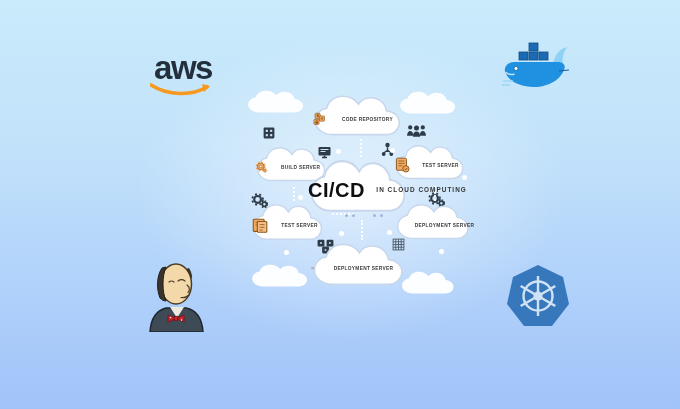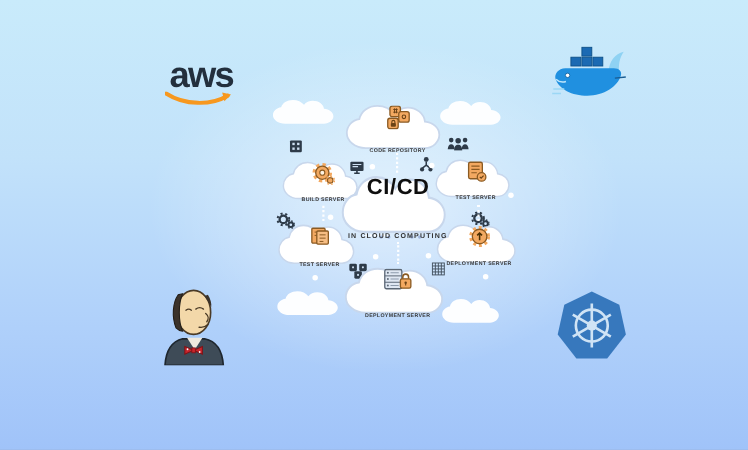--- a/index.html
+++ b/index.html
@@ -20,22 +20,22 @@
   
   .aws{left:150px;top:53px;width:66px;height:50px;text-align:center;}
   .aws-text{font-size:33px;font-weight:bold;letter-spacing:-1.5px;color:#232f3d;line-height:30px;}
   .docker{left:501px;top:40px;width:68px;height:58px;}
   .jenkins{left:145px;top:255px;width:62px;height:77px;}
   .kubernetes{left:506px;top:263px;width:64px;height:68px;}
 
   
   .cloud{position:absolute;z-index:3;}
   .cloud .shape{position:absolute;inset:0;width:100%;height:100%;}
-  .cloud .content{position:absolute;inset:0;display:flex;flex-direction:column;
-    align-items:center;justify-content:space-between;padding-top:3px;z-index:2;}
+  .cloud .content{position:absolute;inset:0;display:flex;flex-direction:row;
+    align-items:center;justify-content:flex-start;padding-top:3px;z-index:2;}
   .cloud-label{font-size:8px;font-weight:700;color:#3a3a3a;letter-spacing:0.5px;
     transform:scale(0.60);white-space:nowrap;margin-top:1px;}
   .deco{z-index:1;}
   .c-top   {left:312px;top:93px; width:98px; height:48px;}
   .c-build {left:255px;top:145px;width:78px; height:41px;}
   .c-testr {left:394px;top:143px;width:77px; height:41px;}
   .c-center{left:308px;top:157px;width:108px;height:62px;z-index:5;}
   .c-testl {left:251px;top:202px;width:79px; height:43px;}
   .c-depr  {left:395px;top:202px;width:82px; height:42px;}
   .c-depb  {left:311px;top:241px;width:102px;height:50px;}

